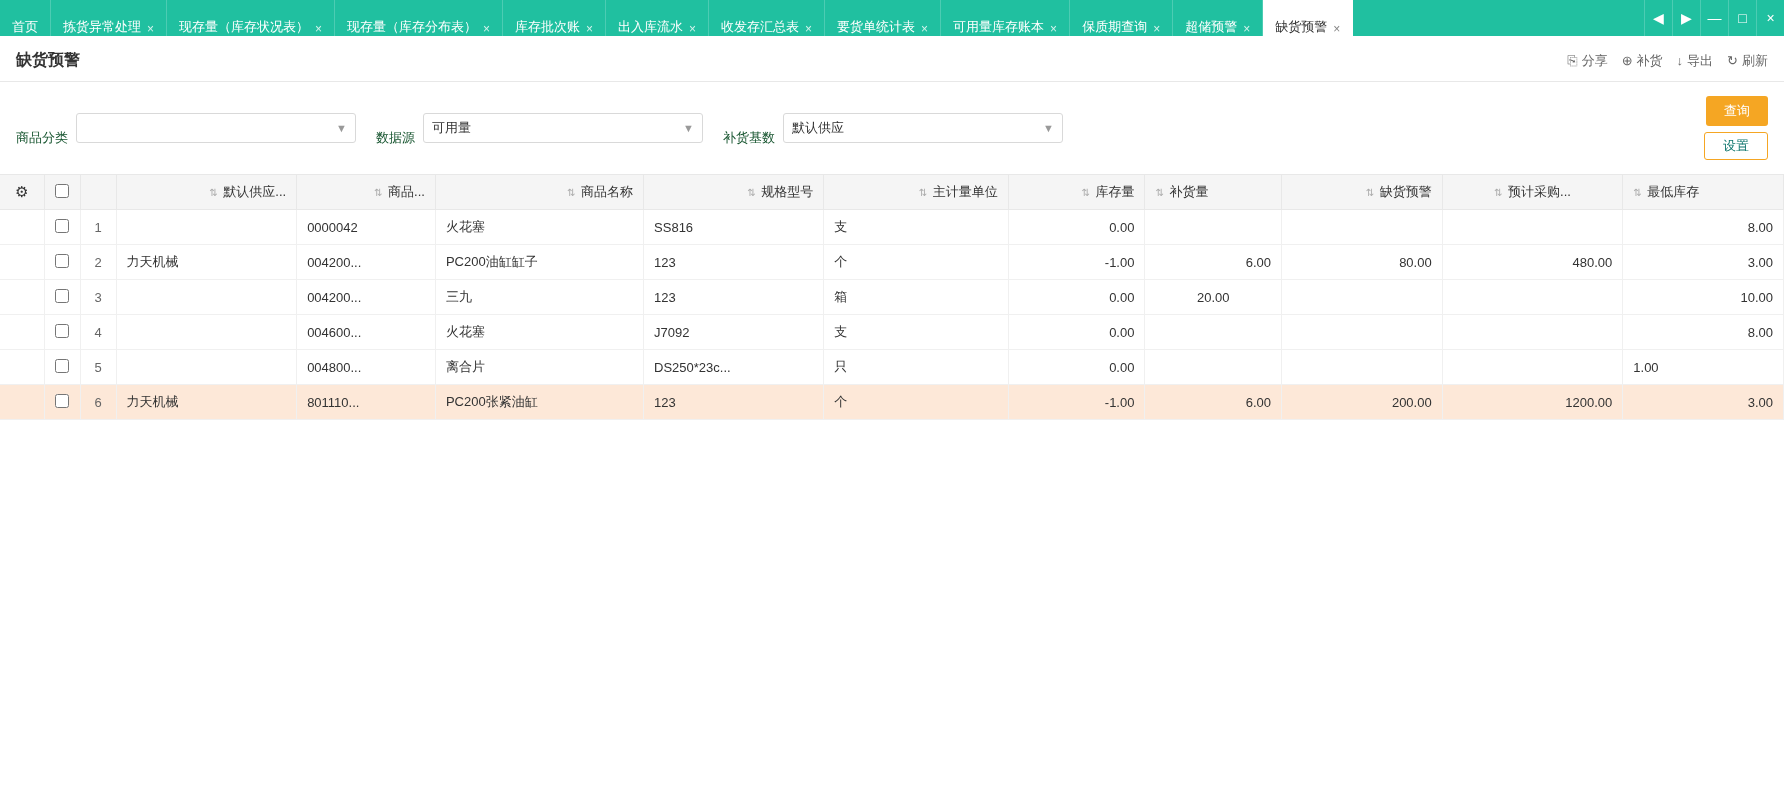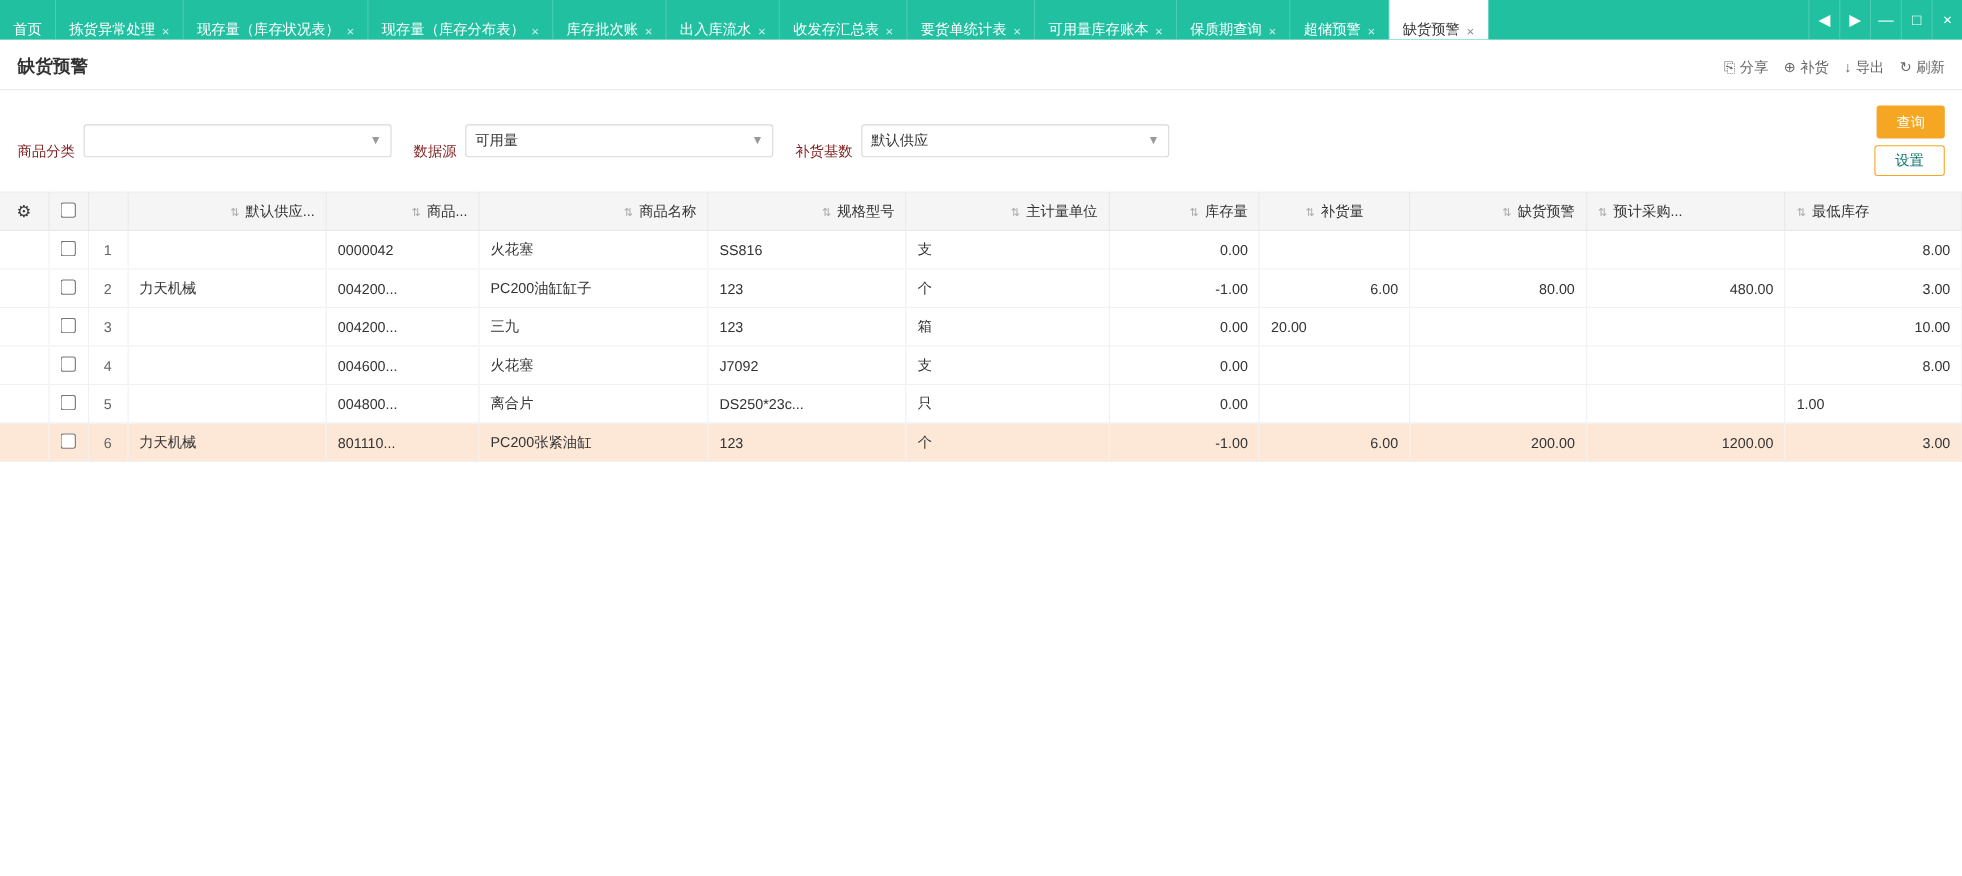--- a/index.html
+++ b/index.html
@@ -98,21 +98,21 @@
       padding: 14px 16px;
       gap: 20px;
       flex-wrap: wrap;
     }
     .filter-group {
       display: flex;
       align-items: center;
       gap: 8px;
     }
     .filter-label {
-      color: #7f1d1d;
+      color: #14532d;
       font-size: 13px;
       white-space: nowrap;
       margin-top: 20px;
     }
     .filter-select {
       display: flex;
       align-items: center;
       border: 1px solid #d9d9d9;
       border-radius: 3px;
       padding: 4px 8px;
@@ -364,29 +364,29 @@
             <span>规格型号</span>
           </th>
           <th class="sortable">
             <span class="sort-icon">⇅</span>
             <span>主计量单位</span>
           </th>
           <th class="sortable" style="text-align:right;">
             <span class="sort-icon">⇅</span>
             <span>库存量</span>
           </th>
+          <th class="sortable" style="text-align:left;">
+            <span class="sort-icon">⇅</span>
+            <span>补货量</span>
+          </th>
+          <th class="sortable" style="text-align:right;">
+            <span class="sort-icon">⇅</span>
+            <span>缺货预警</span>
+          </th>
           <th class="sortable" style="text-align:center;">
-            <span class="sort-icon">⇅</span>
-            <span>补货量</span>
-          </th>
-          <th class="sortable" style="text-align:right;">
-            <span class="sort-icon">⇅</span>
-            <span>缺货预警</span>
-          </th>
-          <th class="sortable" style="text-align:left;">
             <span class="sort-icon">⇅</span>
             <span>预计采购...</span>
           </th>
           <th class="sortable" style="text-align:left;">
             <span class="sort-icon">⇅</span>
             <span>最低库存</span>
           </th>
         </tr>
       </thead>
       <tbody id="table-body">
@@ -429,21 +429,21 @@
     <td style="text-align:center;">
       <input type="checkbox" style="">
     </td>
     <td style="text-align:center; color:#666;">3</td>
     <td></td>
     <td>004200...</td>
     <td>三九</td>
     <td>123</td>
     <td>箱</td>
     <td style="text-align:right;">0.00</td>
-    <td style="text-align:left;">20.00</td>
+    <td style="text-align:center;">20.00</td>
     <td style="text-align:right;"></td>
     <td style="text-align:right;"></td>
     <td style="text-align:right;">10.00</td>
   </tr>
           <tr>
     <td></td>
     <td style="text-align:center;">
       <input type="checkbox" style="">
     </td>
     <td style="text-align:center; color:#666;">4</td>

